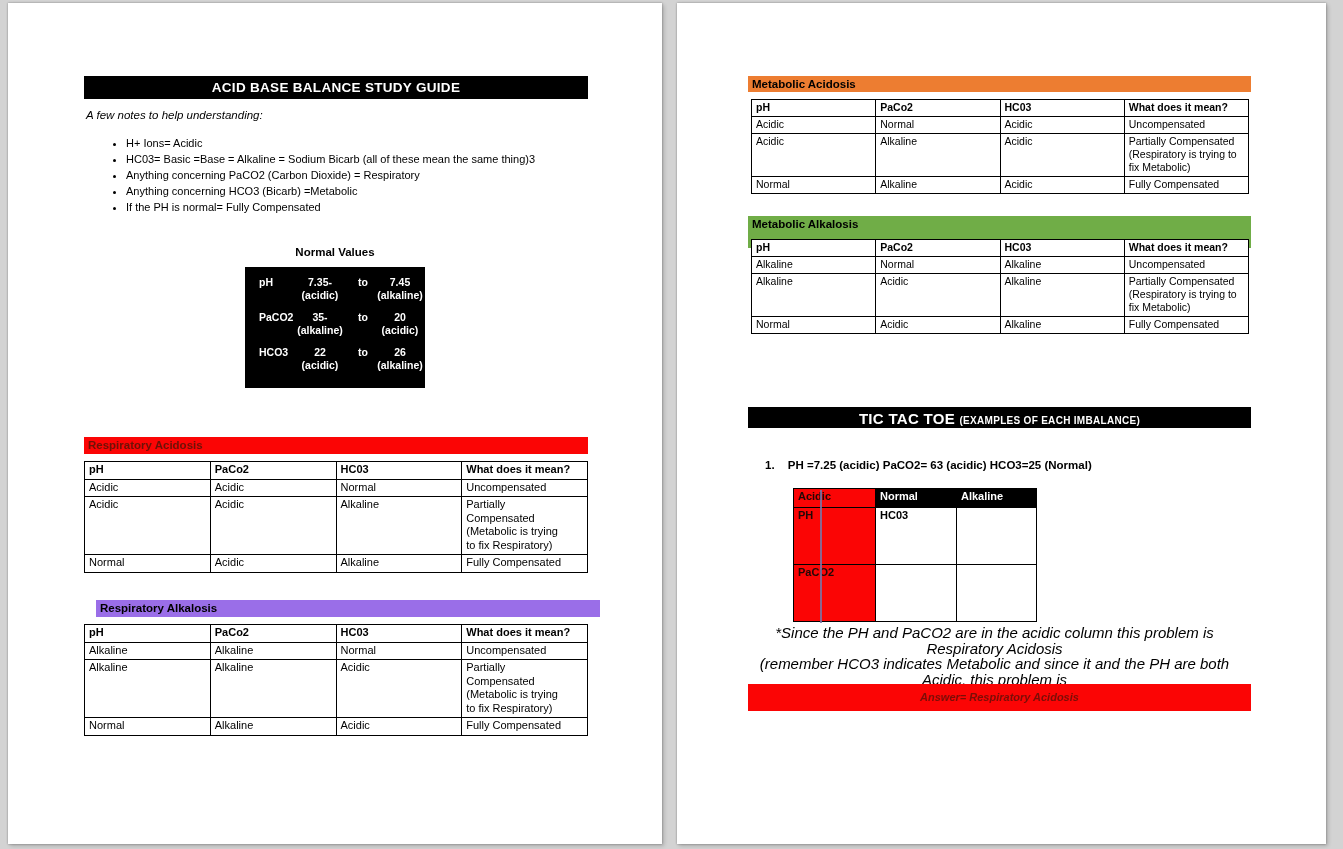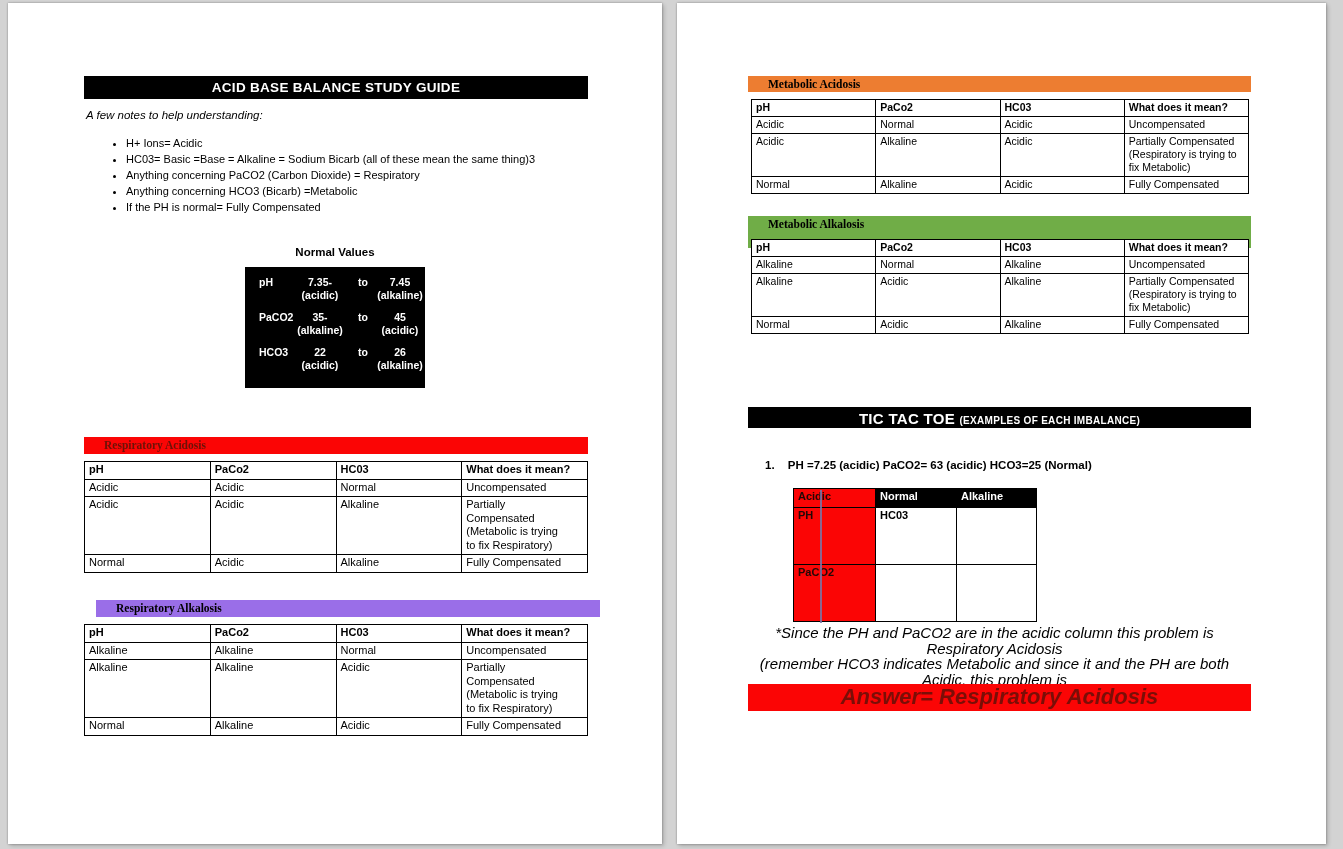--- a/index.html
+++ b/index.html
@@ -17,21 +17,21 @@
   #page2 { left:677px; width:649px; }
   .abs { position:absolute; }
 
   
   .black-banner {
     background:#000; color:#fff; font-weight:bold;
     text-align:center; letter-spacing:.3px;
   }
   .section-banner {
     height:17px; line-height:17px; font-weight:bold; font-size:11.5px;
-    padding-left:20px; color:#000;font-family:Liberation Serif, serif;
+    padding-left:4px; color:#000;
   }
   .section-banner.redtext { color:#6d1207; }
 
   
   table.doc { border-collapse:collapse; table-layout:fixed; width:100%; background:#fff; }
   table.doc th, table.doc td {
     border:1.4px solid #000; font-size:11px; line-height:13.5px;
     padding:1px 4px 2px 4px; text-align:left; vertical-align:top;
     white-space:pre-line; font-weight:normal;
   }
@@ -54,21 +54,21 @@
     border:1.6px solid #000; font-size:11px; font-weight:bold;
     padding:1px 4px; text-align:left; vertical-align:top;
   }
   td.tt-red   { background:#fb0505; color:#230806; }
   td.tt-black { background:#000; color:#fff; }
 
   .note-italic { font-style:italic; font-size:15px; line-height:15.5px;
     text-align:center; white-space:pre-line; }
   .answer-banner {
     background:#fb0505; text-align:center;
-    font-weight:bold; font-style:italic; font-size:22px;
+    font-weight:bold; font-style:italic; font-size:11px;
     color:#7a0e07; line-height:26px;
   }
   .intro { font-style:italic; font-size:11.5px; }
   ul.bullets { list-style:disc outside; font-size:11px; }
   ul.bullets li { margin-bottom:3.5px; line-height:12.5px; }
   .bold { font-weight:bold; }
 </style>
 </head>
 <body>
 
@@ -95,21 +95,21 @@
 (acidic)</span>
       <span class="nv-to">to</span>
       <span class="nv-val">7.45
 (alkaline)</span>
     </div>
     <div class="nv-row">
       <span class="nv-label">PaCO2</span>
       <span class="nv-val">35-
 (alkaline)</span>
       <span class="nv-to">to</span>
-      <span class="nv-val">45
+      <span class="nv-val">20
 (acidic)</span>
     </div>
     <div class="nv-row">
       <span class="nv-label">HCO3</span>
       <span class="nv-val">22
 (acidic)</span>
       <span class="nv-to">to</span>
       <span class="nv-val">26
 (alkaline)</span>
     </div>

